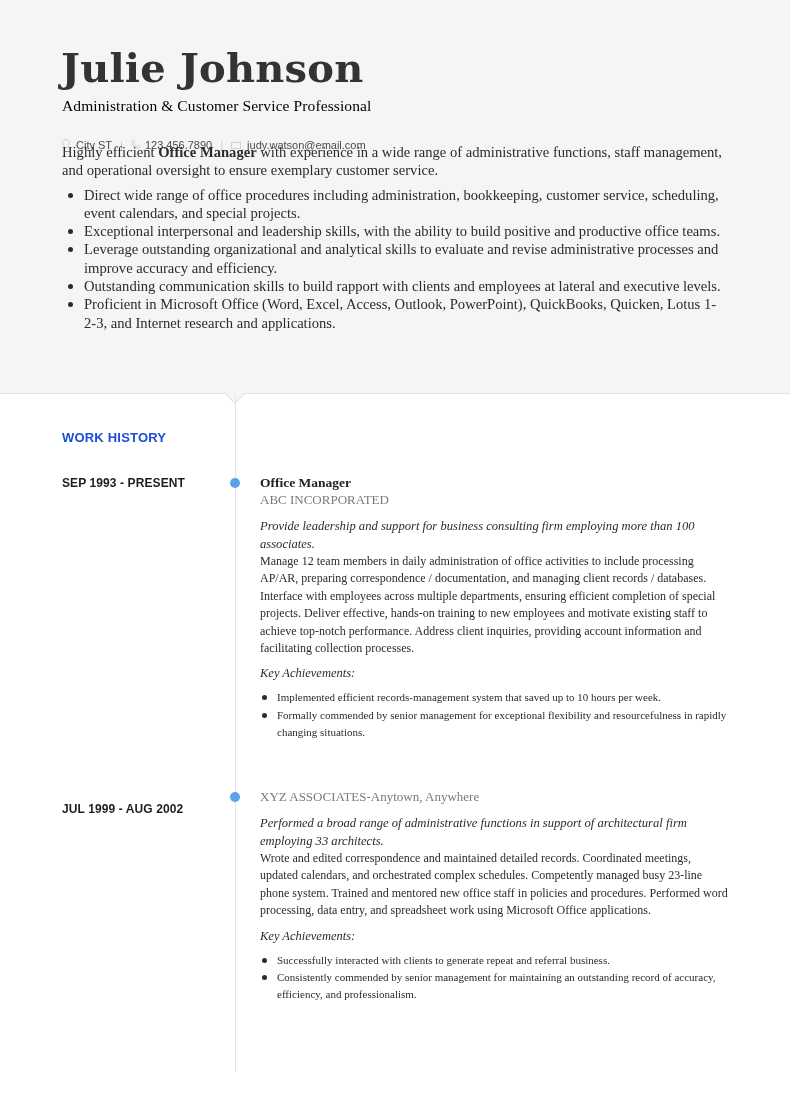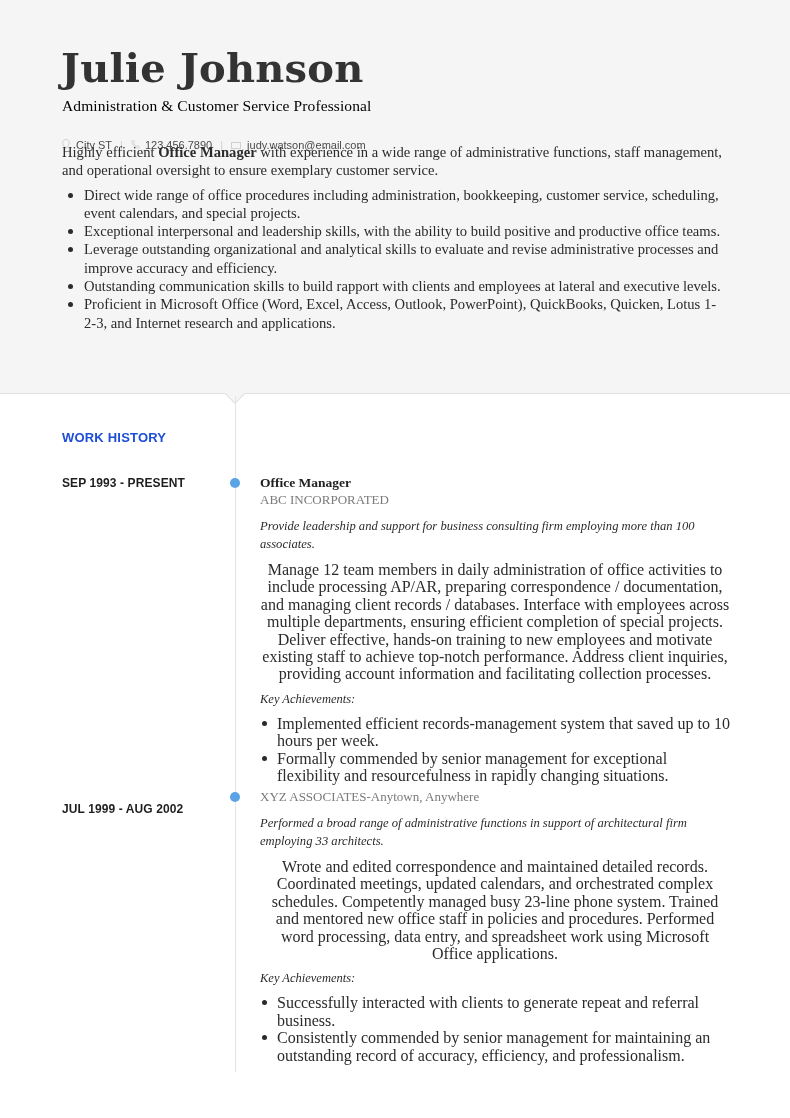--- a/index.html
+++ b/index.html
@@ -72,24 +72,24 @@
       position: absolute; left: 230px; width: 10px; height: 10px; border-radius: 50%; background: #5aa3e6;
     }
     .job {
       position: absolute; left: 260px; width: 470px;
       font-family: "Liberation Serif", "DejaVu Serif", serif;
       color: #2b2b2b;
     }
     .job .title { font-size: 13.5px; font-weight: 700; line-height: 17px; color: #222; }
     .job .company { font-size: 13px; line-height: 17px; color: #7a7a7a; }
     .job .desc-italic { font-size: 12.6px; font-style: italic; line-height: 17.5px; margin-top: 10px; color: #2b2b2b; }
-    .job .desc { font-size: 16px; line-height: 17.4px; margin-top: 8px; color: #2b2b2b; text-align: center; }
+    .job .desc { font-size: 12px; line-height: 17.4px; color: #2b2b2b; }
     .job .ka { font-size: 12.5px; font-style: italic; font-weight: 400; margin-top: 8px; line-height: 17px; }
     .job ul { list-style: none; margin-top: 7px; padding-left: 17px; }
-    .job li { position: relative; font-size: 16px; line-height: 17.4px; }
+    .job li { position: relative; font-size: 11px; line-height: 17.4px; }
     .job li::before {
       content: ""; position: absolute; left: -15px; top: 6px; width: 5px; height: 5px; border-radius: 50%; background: #2b2b2b;
     }
   </style>
 </head>
 <body>
 
 <div class="header"></div>
 <div class="header-notch"></div>
 

